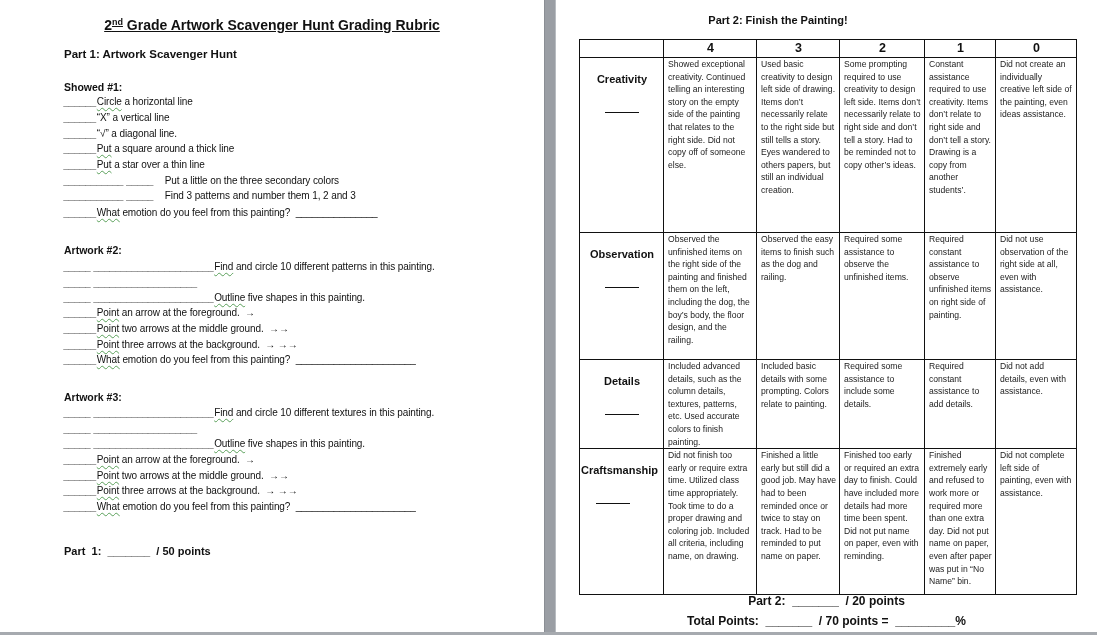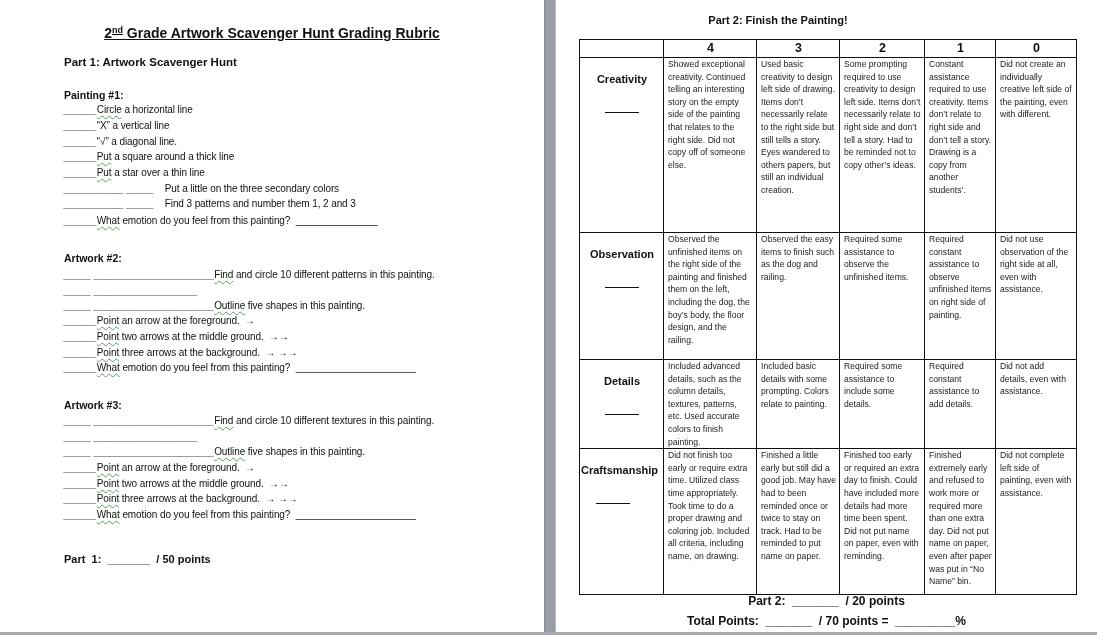--- a/index.html
+++ b/index.html
@@ -1,19 +1,19 @@
 <!DOCTYPE html>
 <html><head>
 <meta charset="utf-8">
 <style>
   * { box-sizing: border-box; margin: 0; padding: 0; }
   html, body { width: 1097px; height: 635px; overflow: hidden; background: #ffffff; }
   body { position: relative; font-family: "Liberation Sans", "DejaVu Sans", sans-serif; color: #111; }
 
-  .page-left { position: absolute; left: 0; top: 12px; width: 544px; height: 624px; background: #ffffff; border-radius: 12px; }
+  .page-left { position: absolute; left: 0; top: 4px; width: 544px; height: 624px; background: #ffffff; border-radius: 12px; }
   .gutter { position: absolute; left: 544px; top: 0; width: 12px; height: 635px; background: #9a9ea4; border-left: 1px solid #8a8e94; border-right: 1px solid #b8bcc1; }
   .page-right { position: absolute; left: 556px; top: 0; width: 541px; height: 632px; background: #ffffff; }
   .bottom-bar { position: absolute; left: 0; top: 632px; width: 1097px; height: 3px; background: #a6aaaf; }
 
   .doc-title { position: absolute; left: 0; width: 544px; top: 13px; text-align: center; font-weight: bold; font-size: 14px; text-decoration: underline; }
   .doc-title sup { font-size: 9px; vertical-align: 5px; text-decoration: underline; }
 
   .section-title { position: absolute; left: 64px; font-weight: bold; font-size: 11.5px; }
   .art-head { position: absolute; left: 64px; font-weight: bold; font-size: 10.5px; }
   .line { position: absolute; left: 64px; font-size: 10px; white-space: pre; color: #111; letter-spacing: -0.1px; }
@@ -35,21 +35,21 @@
   .totals { position: absolute; left: 556px; width: 541px; text-align: center; font-weight: bold; font-size: 12px; white-space: pre; }
 </style>
 </head>
 <body>
 
 <div class="page-left">
   <div class="doc-title"><span>2</span><sup>nd</sup><span> Grade Artwork Scavenger Hunt Grading Rubric</span></div>
 
   <div class="section-title" style="top:44px">Part 1:  Artwork Scavenger Hunt</div>
 
-  <div class="art-head" style="top:77px">Painting #1:</div>
+  <div class="art-head" style="top:77px">Showed #1:</div>
   <div id="art1">
       <div class="line" style="top: 92px;"><span class="blank">______</span><span class="squig">Circle</span><span> a horizontal line</span></div>
       <div class="line" style="top: 108px;"><span class="blank">______</span><span class="squig"></span><span>“X” a vertical line</span></div>
       <div class="line" style="top: 124px;"><span class="blank">______</span><span class="squig"></span><span>“√” a diagonal line.</span></div>
       <div class="line" style="top: 139px;"><span class="blank">______</span><span class="squig">Put</span><span> a square around a thick line</span></div>
       <div class="line" style="top: 155px; text-align: center;"><span class="blank">______</span><span class="squig">Put</span><span> a star over a thin line</span></div>
       <div class="line" style="top: 171px;"><span class="blank">___________ _____    </span><span class="squig"></span><span>Put a little on the three secondary colors</span></div>
       <div class="line" style="top: 186px;"><span class="blank">___________ _____    </span><span class="squig"></span><span>Find 3 patterns and number them 1, 2 and 3</span></div>
       <div class="line" style="top: 203px;"><span class="blank">______</span><span class="squig">What</span><span> emotion do you feel from this painting?  _______________</span></div>
     </div>
@@ -116,21 +116,21 @@
       <td>
           <span class="cell-text">Used basic creativity to design left side of drawing. Items don’t necessarily relate to the right side but still  tells a story.  Eyes wandered to others papers, but still  an individual creation.</span>
         </td>
       <td>
           <span class="cell-text">Some prompting required to use creativity to design left side. Items don’t necessarily relate to right side and don’t tell a story. Had to be reminded not to copy other’s ideas.</span>
         </td>
       <td>
           <span class="cell-text">Constant assistance required to use creativity. Items don’t relate to right side and don’t tell a story. Drawing is a copy from another students’.</span>
         </td>
       <td>
-          <span class="cell-text">Did not create an individually creative left side of the painting, even with different.</span>
+          <span class="cell-text">Did not create an individually creative left side of the painting, even ideas assistance.</span>
         </td>
     </tr>
     <tr style="height:127px">
       <td class="crit">
           <span class="crit-name">Observation</span>
           <span class="crit-blank"></span>
         </td>
       <td>
           <span class="cell-text">Observed the unfinished items on the right side of the painting and finished them on the left, including the dog, the boy’s body, the floor design, and the railing.</span>
         </td>

